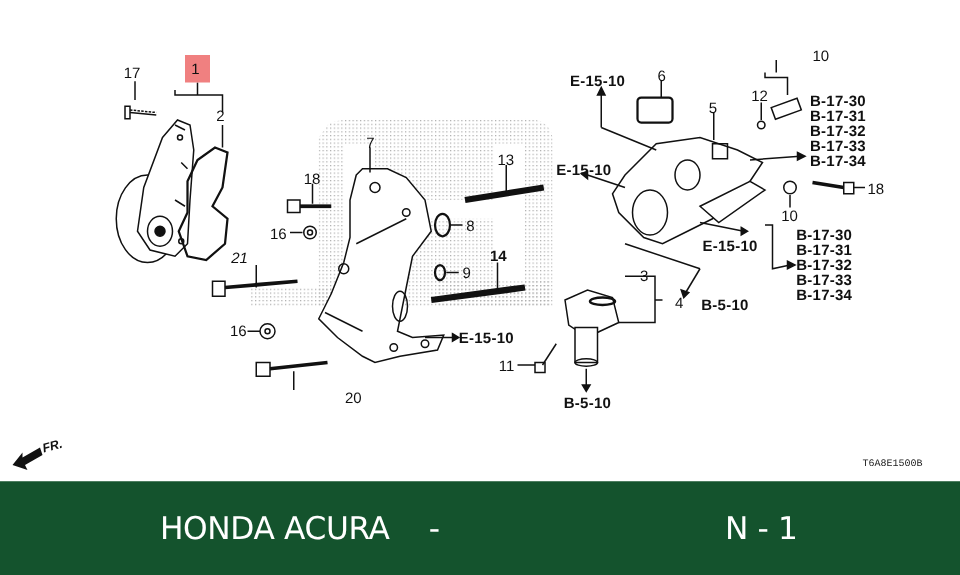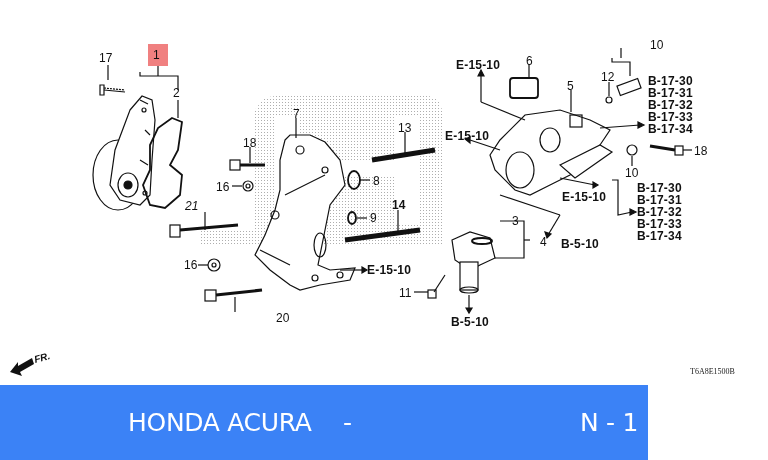--- a/index.html
+++ b/index.html
@@ -2,23 +2,23 @@
 <html><head>
   <meta charset="utf-8">
   <style>
     html, body { margin: 0; padding: 0; }
     body { width: 768px; height: 460px; background: #ffffff; position: relative; overflow: hidden; font-family: "Liberation Sans", sans-serif; }
     .diagram { position: absolute; left: 0; top: 0; width: 768px; height: 385px; background: #ffffff; }
     .diagram svg { position: absolute; left: 0; top: 0; }
     .lbl { position: absolute; font-family: "Liberation Sans", sans-serif; font-size: 12px; color: #111; line-height: 12px; }
     .ref { position: absolute; font-family: "Liberation Sans", sans-serif; font-weight: bold; font-size: 12px; color: #111; line-height: 12px; letter-spacing: 0.2px; }
     .hl { position: absolute; background: #f08080; width: 20px; height: 22px; }
-    .code { position: absolute; font-family: Liberation Serif, serif; font-size: 8px; color: #222; }
+    .code { position: absolute; font-family: Liberation Mono, monospace; font-size: 8px; color: #222; }
     .fr { position: absolute; font-family: "Liberation Sans", sans-serif; font-weight: bold; font-size: 10px; font-style: italic; color: #111; }
-    .footer { position: absolute; left: 0; top: 385px; width: 648px; height: 75px; background: #3b82f6; }
+    .footer { position: absolute; left: 0; top: 385px; width: 768px; height: 75px; background: #14532d; }
     .footer-text { position: absolute; top: 24px; font-family: "DejaVu Sans", sans-serif; font-size: 25px; color: #ffffff; line-height: 28px; white-space: nowrap; letter-spacing: -0.3px; }
   </style>
 </head>
 <body>
 
 <div class="diagram">
   <svg width="768" height="385" viewBox="0 0 768 385">
     <defs>
       <pattern id="dots" width="3" height="3" patternUnits="userSpaceOnUse">
         <rect width="1" height="1" fill="#9a9a9a"></rect>

